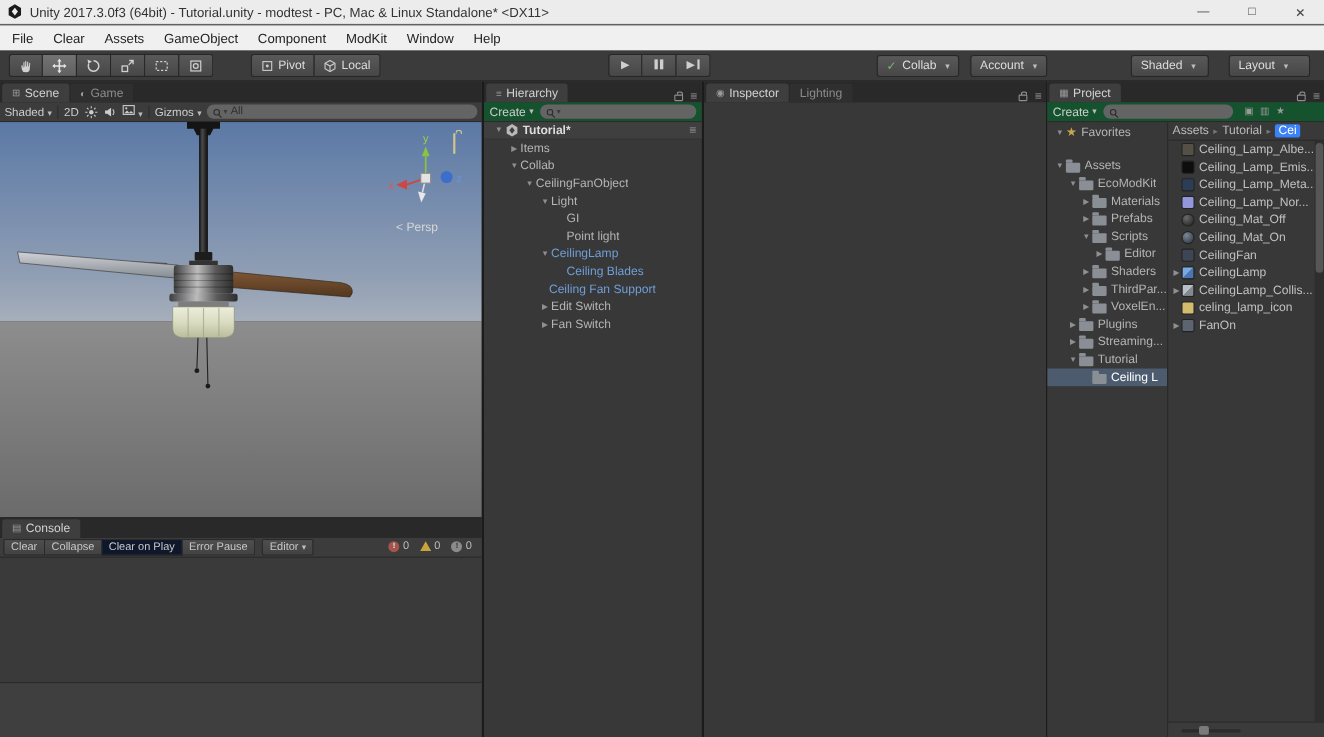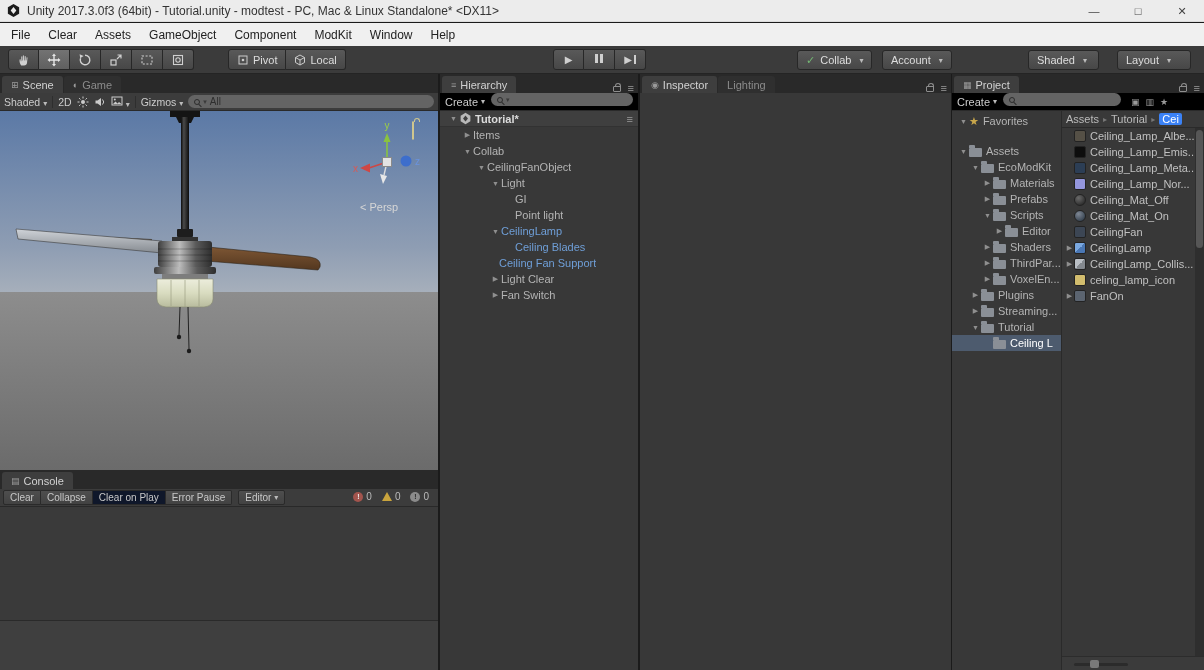--- a/index.html
+++ b/index.html
@@ -39,21 +39,21 @@
   
   .panel{position:absolute;background:#383838;overflow:hidden}
   .tabstrip{height:19px;background:#292929;display:flex;align-items:flex-end;padding-left:2px;position:relative}
   .tab{height:17px;padding:0 9px;font-size:11px;color:#8b8b8b;background:#2f2f2f;border-radius:3px 3px 0 0;margin-right:1px;display:flex;align-items:center;gap:4px;white-space:nowrap}
   .tab.active{background:#3e3e3e;color:#d2d2d2}
   .tabicon{font-size:9px;color:#9a9a9a}
   .corner{position:absolute;right:4px;top:4px;display:flex;gap:7px;align-items:center}
   .menu-icon::before{content:"≡";color:#9a9a9a;font-size:11px;line-height:1}
   .lock-icon{width:8px;height:6px;border:1px solid #8e8e8e;border-radius:1px;position:relative;margin-top:3px}
   .lock-icon::before{content:"";position:absolute;top:-4px;left:1px;width:4px;height:3px;border:1px solid #8e8e8e;border-bottom:none;border-radius:3px 3px 0 0}
-  .ptoolbar{height:18px;background:#000000;border-bottom:1px solid #2a2a2a;display:flex;padding:0 5px;gap:6px;font-size:11px;color:#ccc;position:relative}
+  .ptoolbar{height:18px;background:#14532d;border-bottom:1px solid #2a2a2a;display:flex;align-items:center;padding:0 5px;gap:6px;font-size:11px;color:#ccc;position:relative}
   .createbtn{display:flex;align-items:center;font-size:11px;color:#ccc}
   .search-pill{height:13px;background:#646464;border-radius:7px;display:flex;align-items:center;padding:0 6px;gap:3px;flex:1}
   .mag{width:6px;height:6px;border:1px solid #2c2c2c;border-radius:50%;position:relative;display:inline-block;flex:none}
   .mag::after{content:"";position:absolute;width:4px;height:1px;background:#2c2c2c;transform:rotate(45deg);right:-3px;bottom:-2px}
   .pillcaret{font-size:7px;color:#3a3a3a}
   .search-text{font-size:10px;color:#2e2e2e}
 
   
   .trow{height:16px;display:flex;align-items:center;font-size:11px;color:#b4b4b4;white-space:nowrap;overflow:hidden}
   .arr{width:11px;font-size:7px;color:#8f8f8f;text-align:center;flex:none}
@@ -462,21 +462,21 @@
       <div class="trow" style="padding-left:64px">
           <span class="arr"></span>
           <span class="tlabel prefab">Ceiling Blades</span>
         </div>
       <div class="trow" style="padding-left:48px">
           <span class="arr"></span>
           <span class="tlabel prefab">Ceiling Fan Support</span>
         </div>
       <div class="trow" style="padding-left:50px">
           <span class="arr">▶</span>
-          <span class="tlabel">Light Clear</span>
+          <span class="tlabel">Edit Switch</span>
         </div>
       <div class="trow" style="padding-left:50px">
           <span class="arr">▶</span>
           <span class="tlabel">Fan Switch</span>
         </div>
     </div>
   </div>
 
   <div class="panel" id="inspector-panel">
     <div class="tabstrip">

